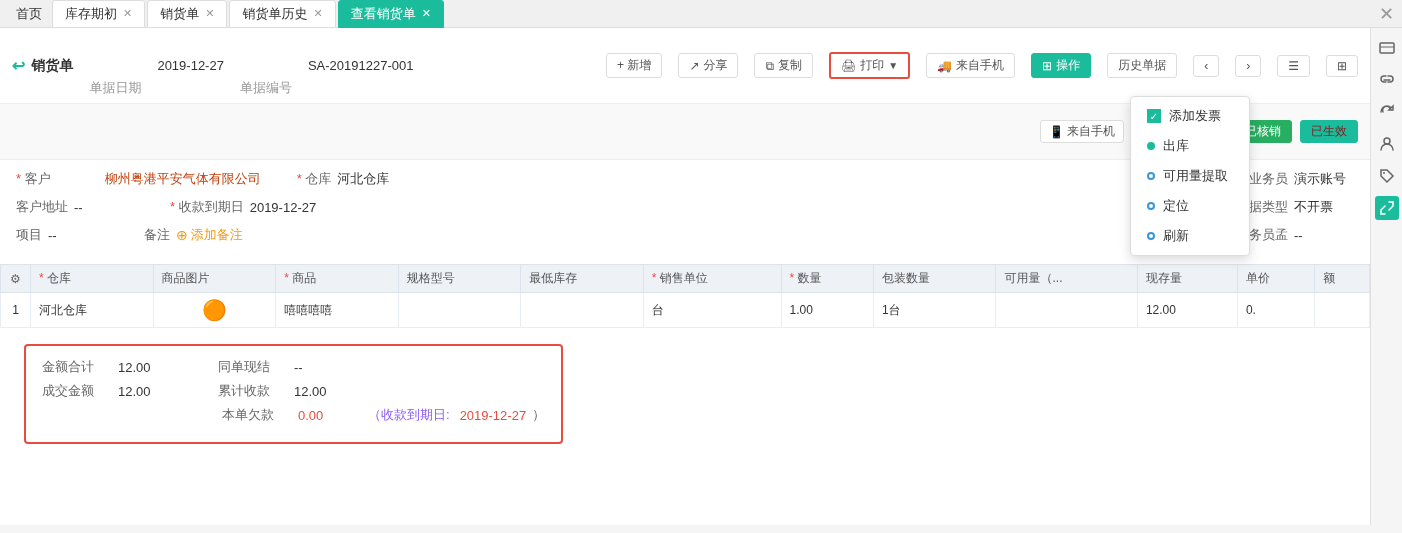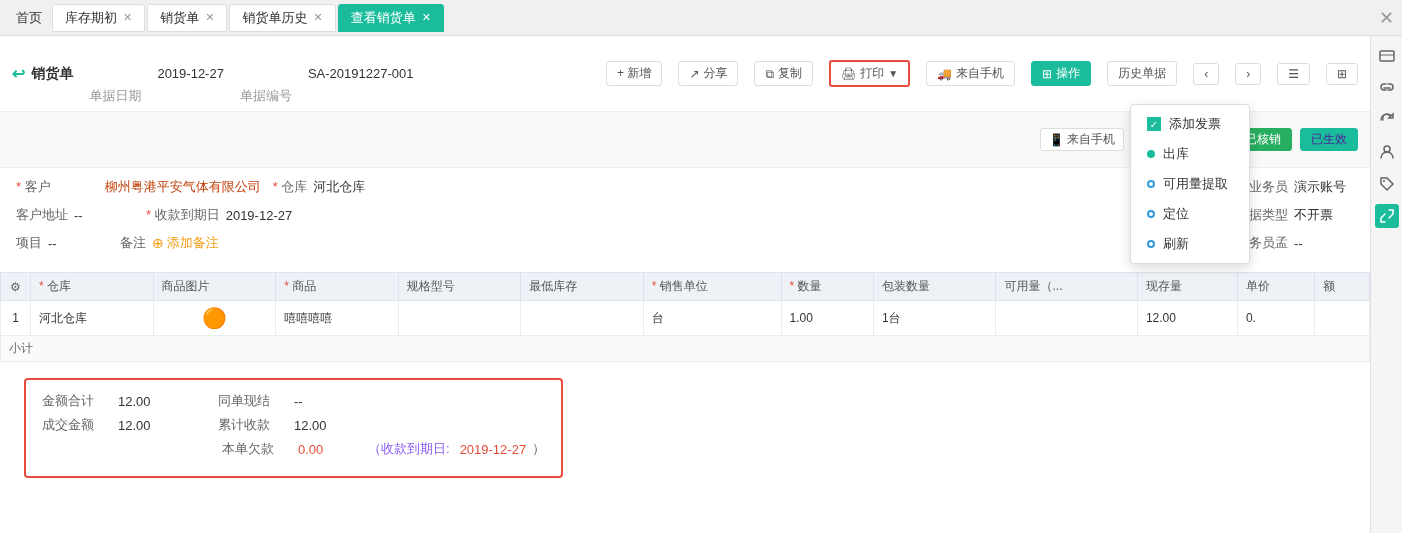--- a/index.html
+++ b/index.html
@@ -1,21 +1,21 @@
 <!DOCTYPE html>
 <html><head>
   <meta charset="utf-8">
   <style>
     * { box-sizing: border-box; margin: 0; padding: 0; }
     body { font-family: 'Microsoft YaHei', Arial, sans-serif; font-size: 13px; background: #f5f5f5; color: #333; }
 
     
     .tab-bar {
       display: flex; align-items: center; background: #f0f0f0; border-bottom: 1px solid #ddd;
-      height: 36px; padding: 0 8px; gap: 2px;
+      height: 28px; padding: 0 8px; gap: 2px;
     }
     .tab {
       display: flex; align-items: center; padding: 0 12px; height: 28px;
       background: #fff; border: 1px solid #ddd; border-radius: 3px 3px 0 0;
       cursor: pointer; font-size: 13px; gap: 6px; white-space: nowrap;
     }
     .tab.highlight { background: #1abc9c; color: #fff; border-color: #1abc9c; }
     .tab-close { color: #999; font-size: 11px; cursor: pointer; }
     .tab-home { background: none; border: none; font-size: 13px; color: #333; cursor: pointer; padding: 0 8px; }
 
@@ -48,25 +48,25 @@
       display: flex; align-items: center; justify-content: flex-end;
       padding: 4px 12px; border-bottom: 1px solid #eee; background: #f9f9f9; gap: 8px;
     }
     .btn-small {
       display: flex; align-items: center; gap: 3px; padding: 2px 8px;
       border: 1px solid #ddd; border-radius: 3px; background: #fff;
       cursor: pointer; font-size: 12px; color: #555; white-space: nowrap;
     }
     .btn-orange { background: #3b82f6; color: #fff; border-color: #ff9800; border-radius: 10px; padding: 14px 10px; }
     .btn-status { background: #27ae60; color: #fff; border-color: #27ae60; border-radius: 3px; padding: 2px 10px; }
-    .btn-status2 { background: #1abc9c; color: #4c1d95; border-color: #1abc9c; border-radius: 3px; padding: 2px 10px; }
+    .btn-status2 { background: #1abc9c; color: #7f1d1d; border-color: #1abc9c; border-radius: 3px; padding: 2px 10px; }
 
     
     .form-section { padding: 10px 16px; background: #fff; }
-    .form-row { display: flex; align-items: center; margin-bottom: 10px; gap: 12px; flex-wrap: wrap; }
+    .form-row { display: flex; align-items: center; margin-bottom: 10px; gap: 36px; flex-wrap: wrap; }
     .form-field { display: flex; align-items: center; gap: 6px; }
     .form-label { color: #666; white-space: nowrap; }
     .form-label-required::before { content: '* '; color: #e74c3c; }
     .form-value { color: #333; min-width: 60px; }
     .form-value-link { color: #c2410c; min-width: 100px; margin-left: 48px; }
     .form-add-btn { color: #f39c12; cursor: pointer; display: flex; align-items: center; gap: 3px; }
 
     
     .table-container { margin: 0 0; overflow-x: auto; }
     table { width: 100%; border-collapse: collapse; font-size: 12px; }
@@ -293,23 +293,20 @@
             <td></td>
             <td></td>
             <td>台</td>
             <td>1.00</td>
             <td>1台</td>
             <td></td>
             <td>12.00</td>
             <td>0.</td>
             <td></td>
           </tr>
-          <tr class="subtotal-row">
-            <td colspan="13" style="padding:4px 8px;">小计</td>
-          </tr>
         </tbody>
       </table>
     </div>
 
     <div style="padding: 8px 12px;">
       <div class="payment-section">
         <div class="payment-row">
           <div class="form-field">
             <span class="payment-label">金额合计</span>
             <span class="payment-value">12.00</span>

